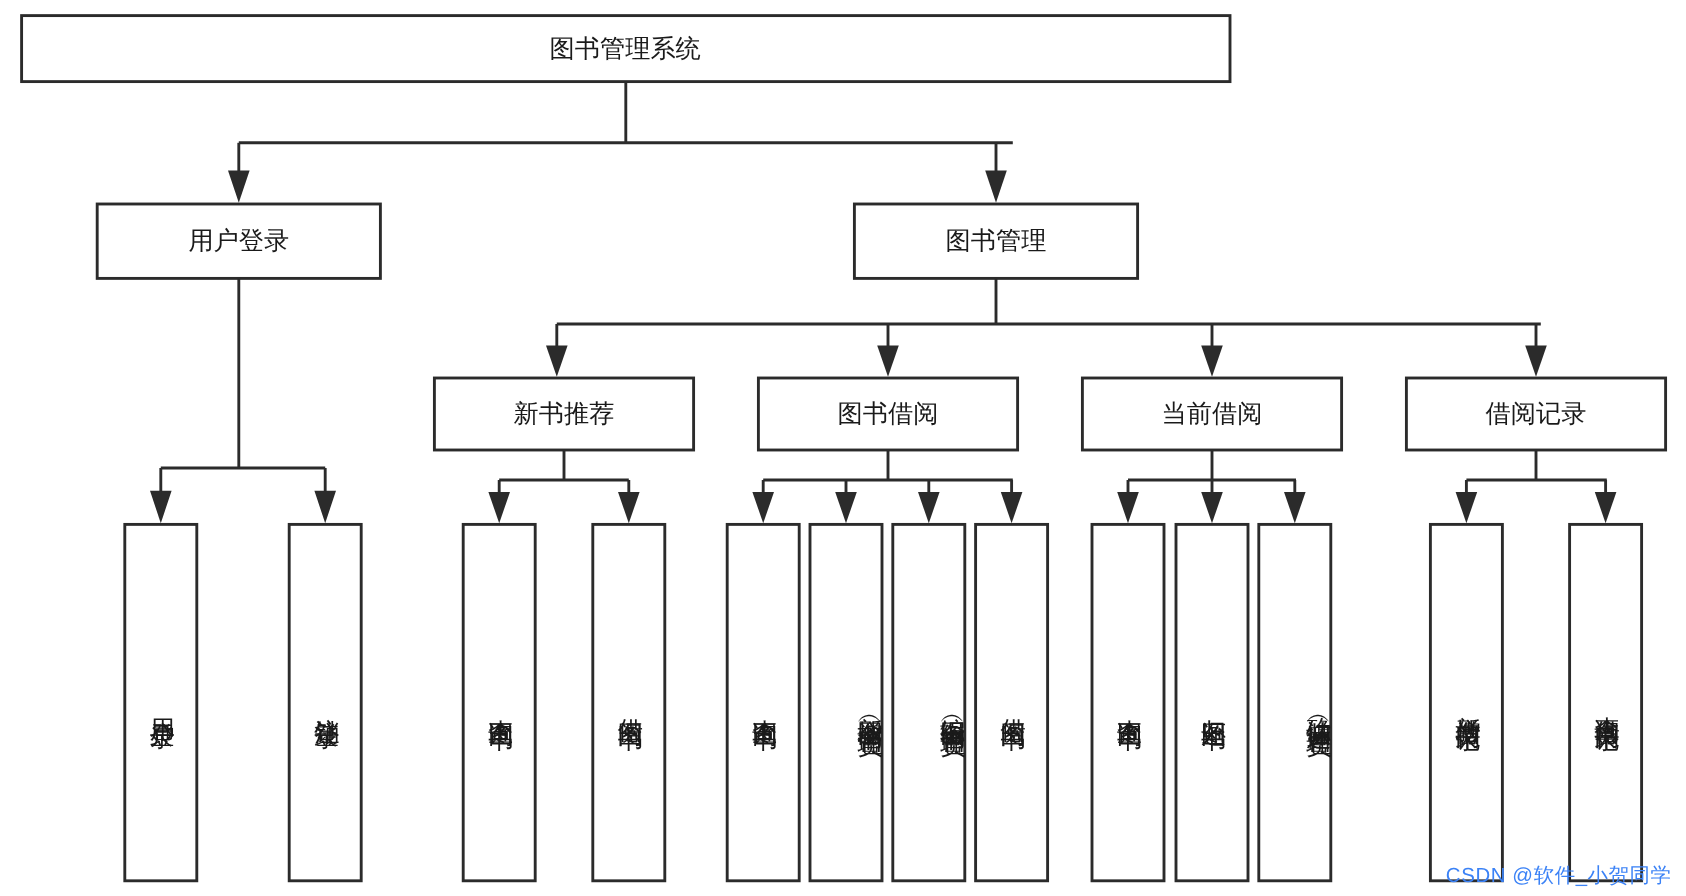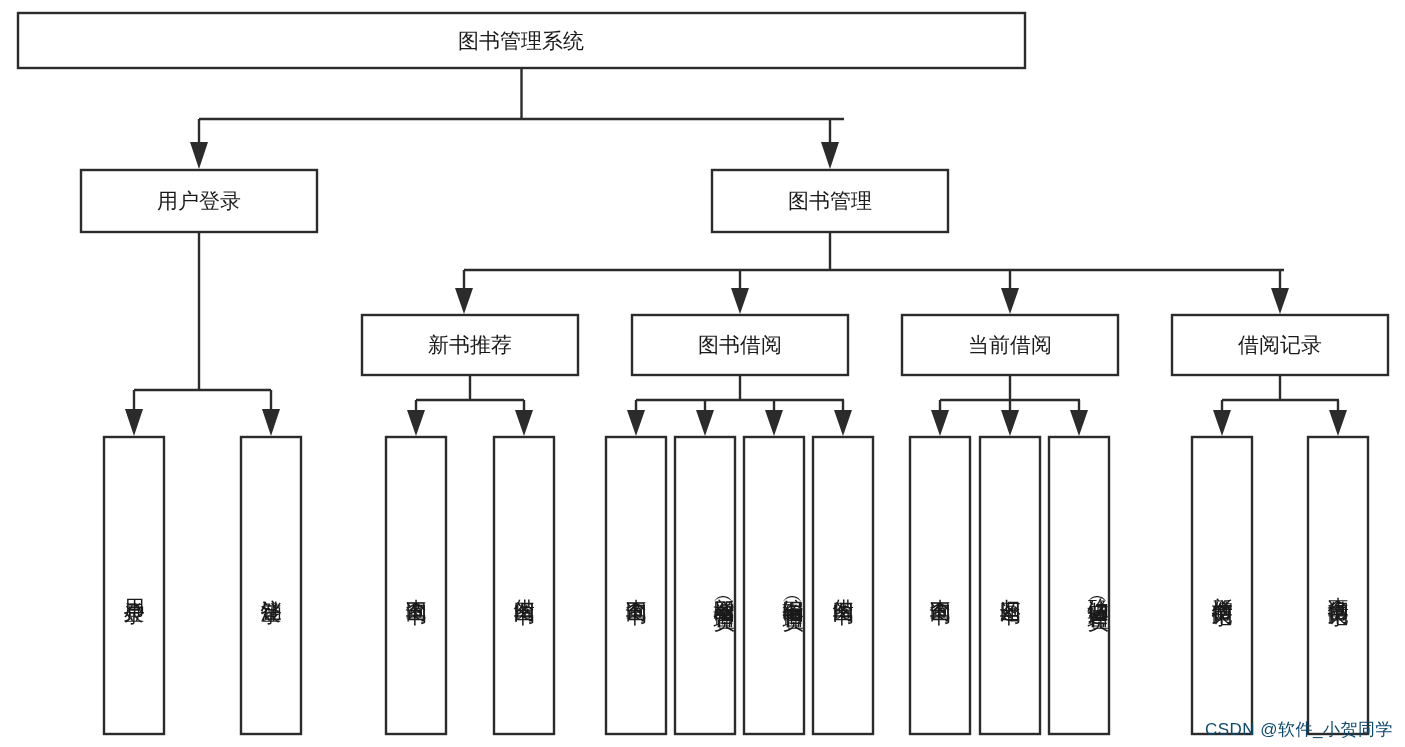--- a/index.html
+++ b/index.html
@@ -66,21 +66,21 @@
     text-align: center;
     pointer-events: none;
     user-select: none;
   }
   .watermark {
     position: absolute;
     right: 12px;
     bottom: 6px;
     font-family: "Liberation Sans", "DejaVu Sans", sans-serif;
     font-size: 17px;
-    color: #0c4a6e;
+    color: #3b82f6;
     letter-spacing: 0.5px;
     white-space: nowrap;
   }
 </style>
 </head>
 <body>
 
 <div id="diagram-root">
 
   <svg id="flow-svg" viewBox="0 0 1405 747">

